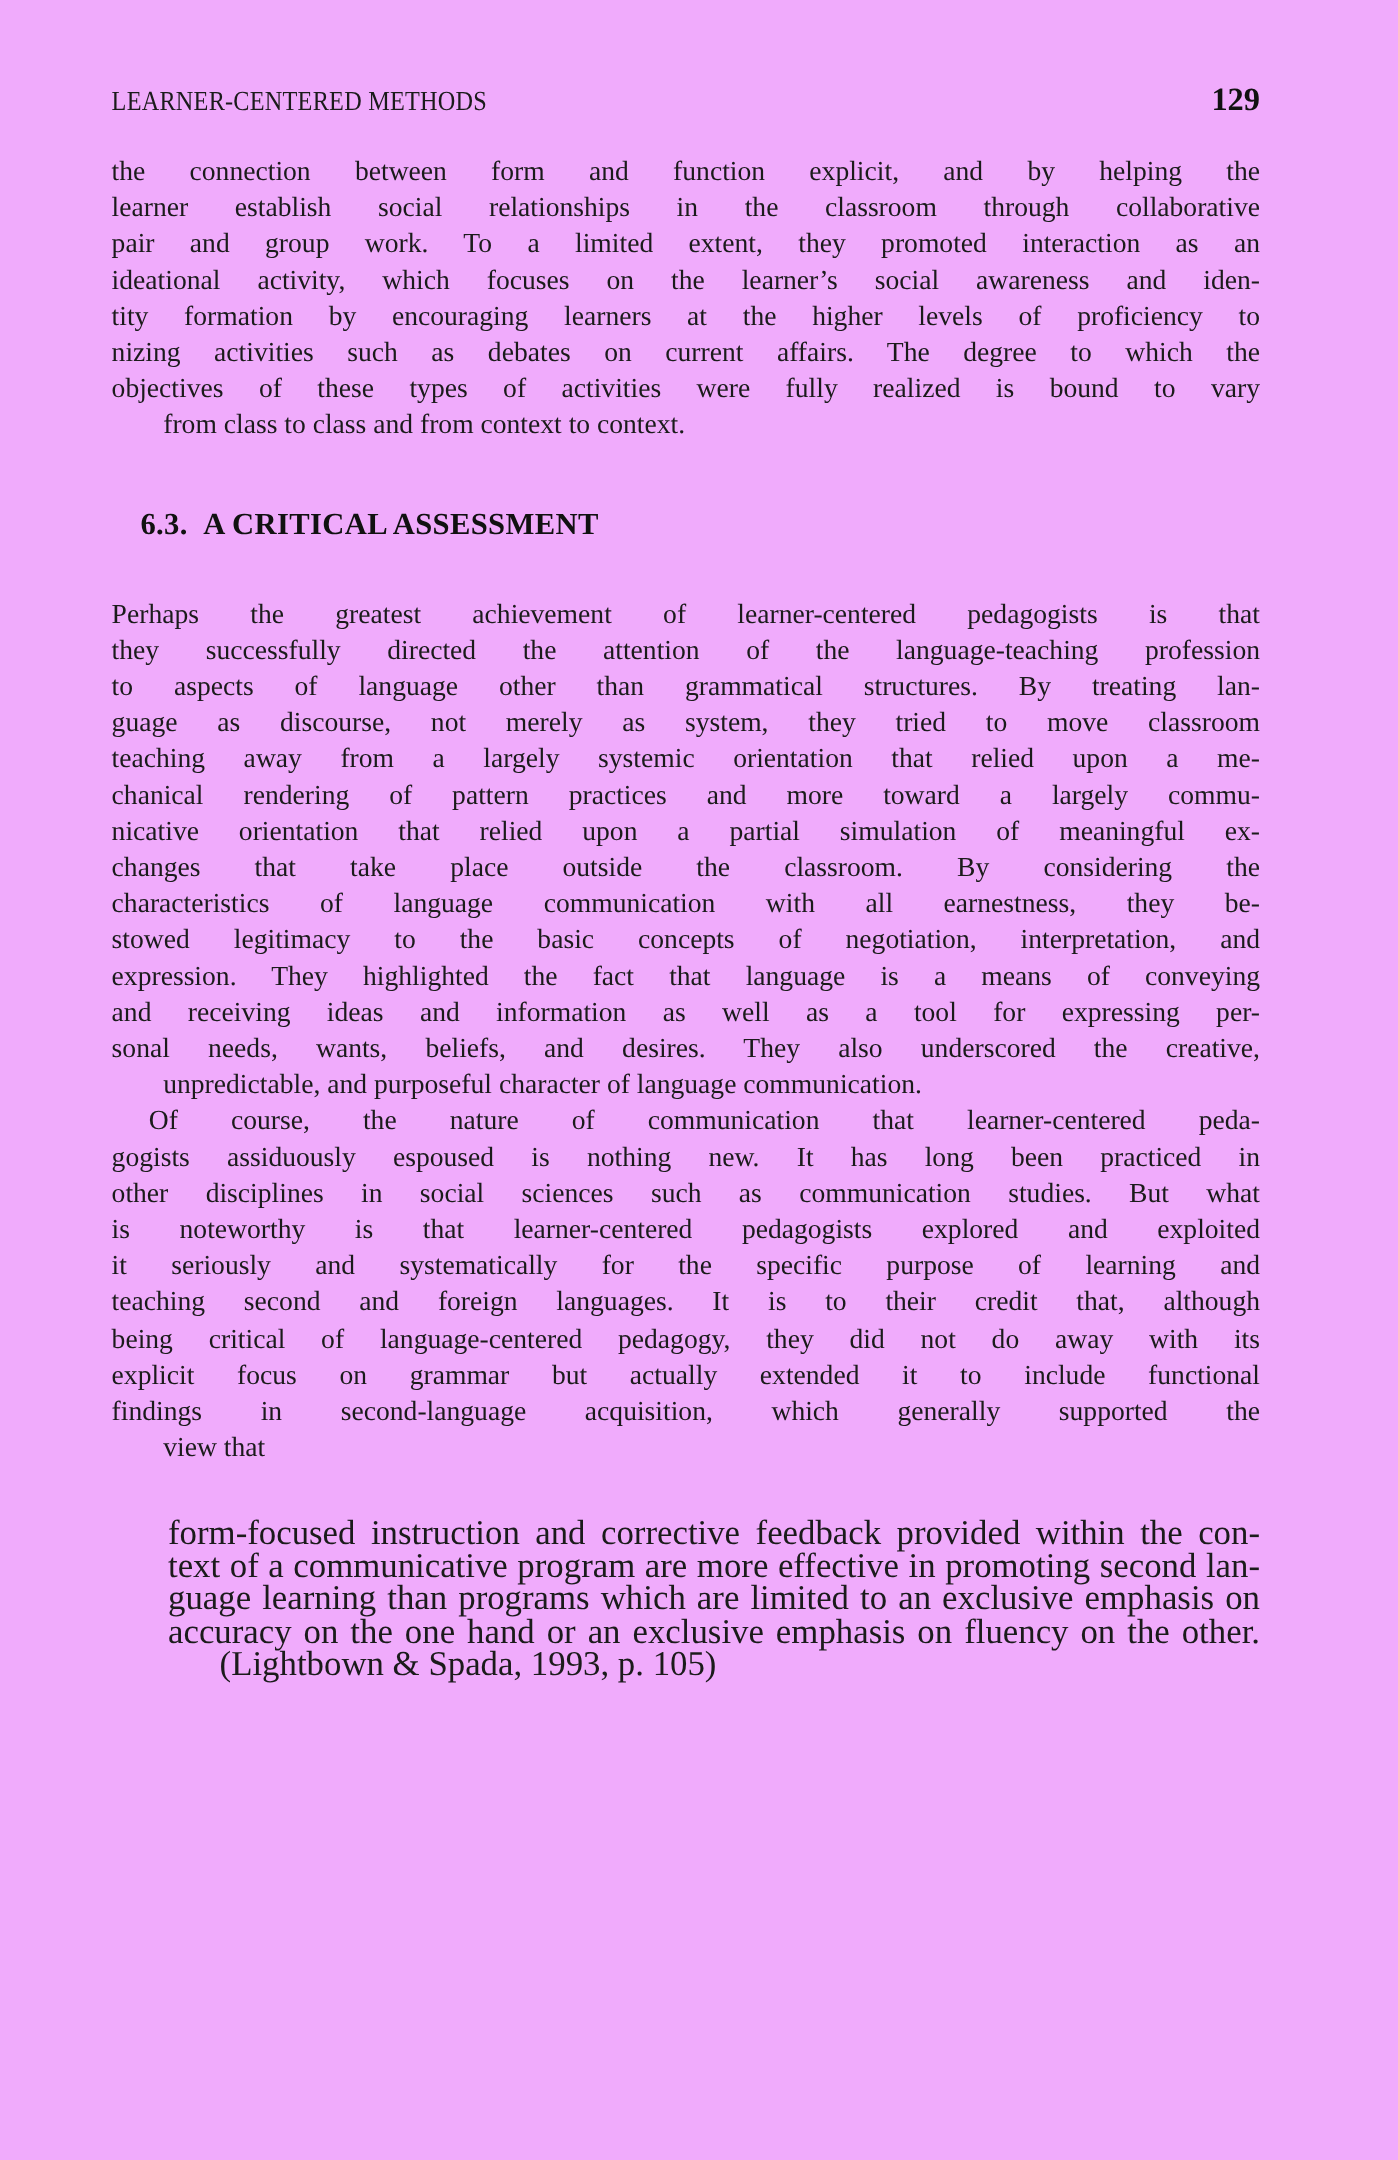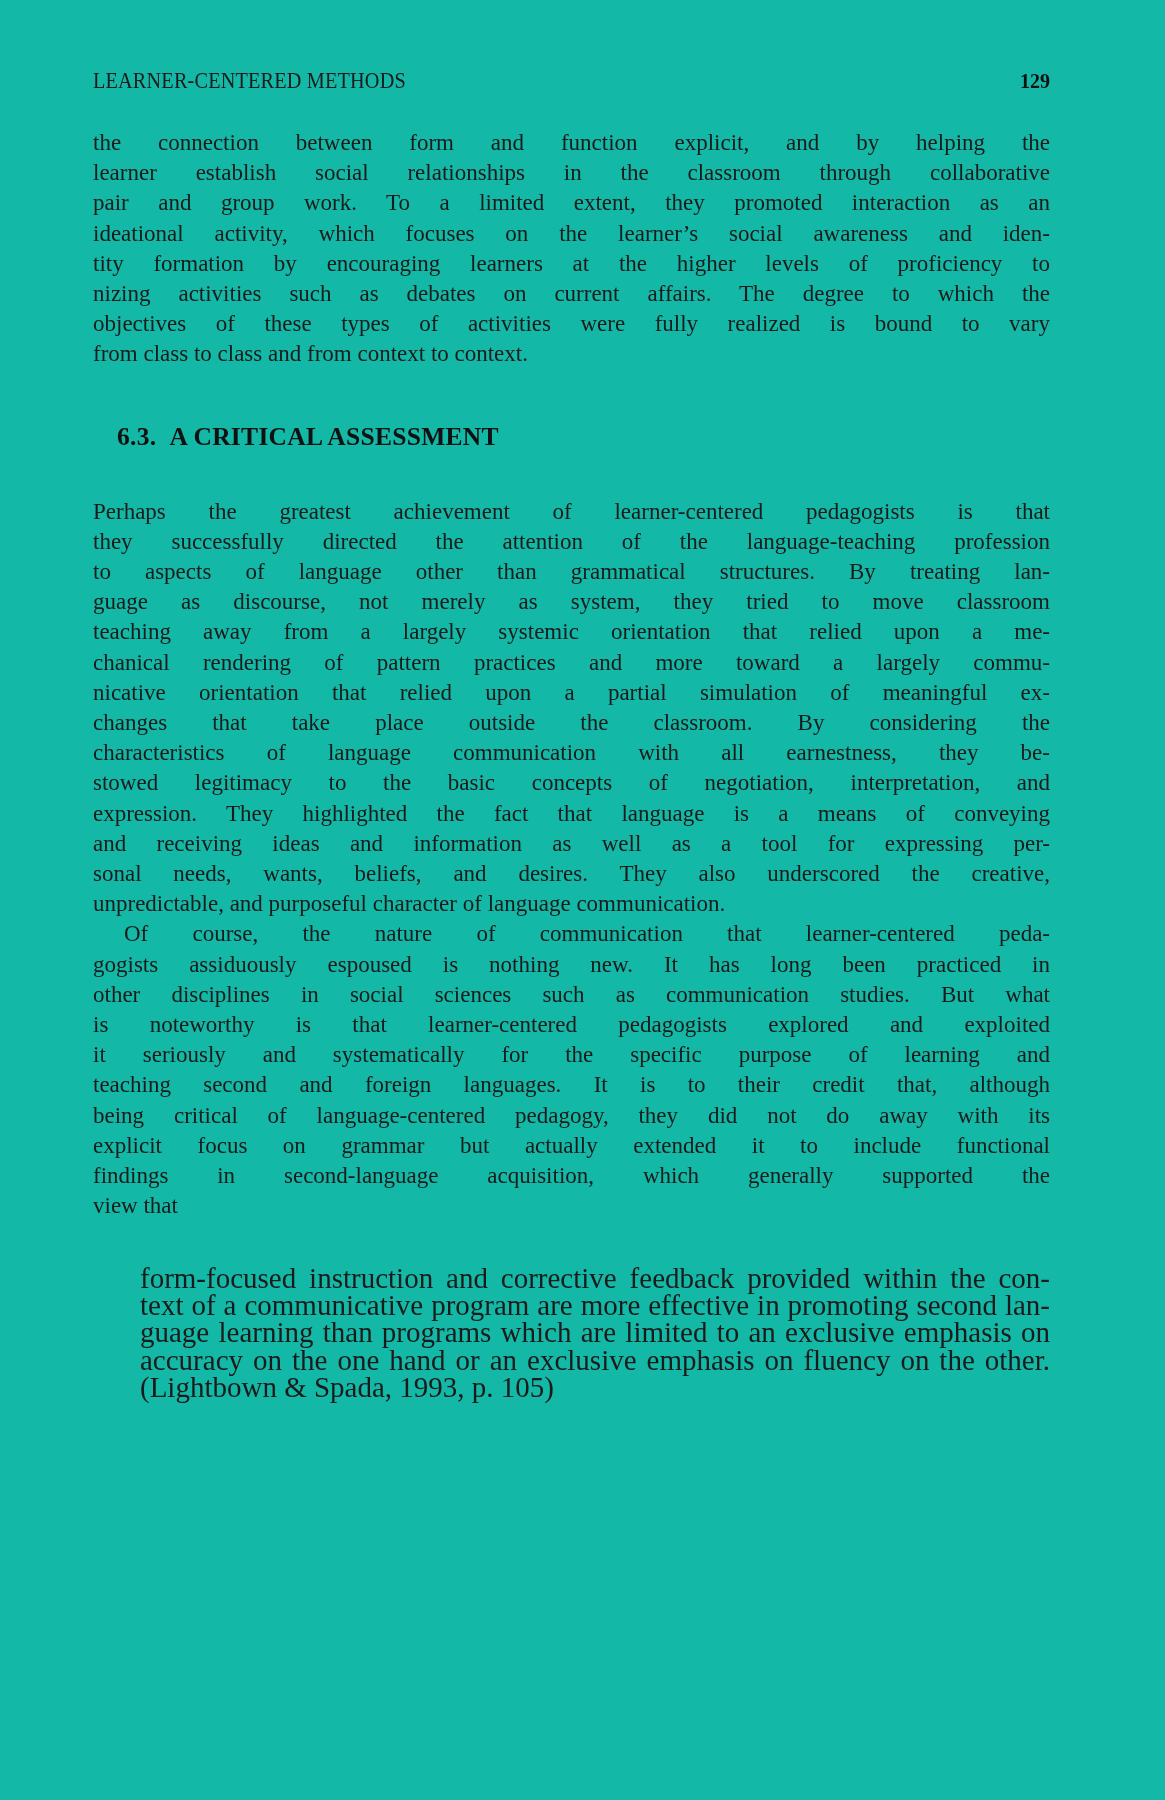--- a/index.html
+++ b/index.html
@@ -10,21 +10,21 @@
   }
   body {
     font-family: "Liberation Serif", "DejaVu Serif", serif;
     color: #1b1b1b;
   }
   .page {
     position: relative;
     width: 1165px;
     height: 1800px;
     margin: 0 auto;
-    background: #14b8a6;
+    background: #f0abfc;
     overflow: hidden;
     box-sizing: border-box;
   }
 
   
   .runninghead {
     position: absolute;
     left: 93px;
     right: 115px;
     top: 68px;
@@ -35,21 +35,21 @@
   }
   .runninghead .rh-title {
     font-size: 23px;
     letter-spacing: 0.2px;
     transform: scaleX(0.88);
     transform-origin: left center;
     white-space: nowrap;
     color: #1b1b1b;
   }
   .runninghead .rh-folio {
-    font-size: 20px;
+    font-size: 27px;
     font-weight: bold;
     color: #111111;
   }
 
   
   .column {
     position: absolute;
     left: 93px;
     top: 128px;
     width: 957px;
@@ -73,20 +73,21 @@
   
   .line > span {
     display: inline-block;
     width: 100%;
     text-align: justify;
     text-align-last: justify;
   }
   .line.last > span {
     text-align: left;
     text-align-last: left;
+    margin-left: 43px;
   }
 
   .para { margin: 0; }
 
   
   .indent-box {
     display: inline-block;
     width: 31px;
   }
 

